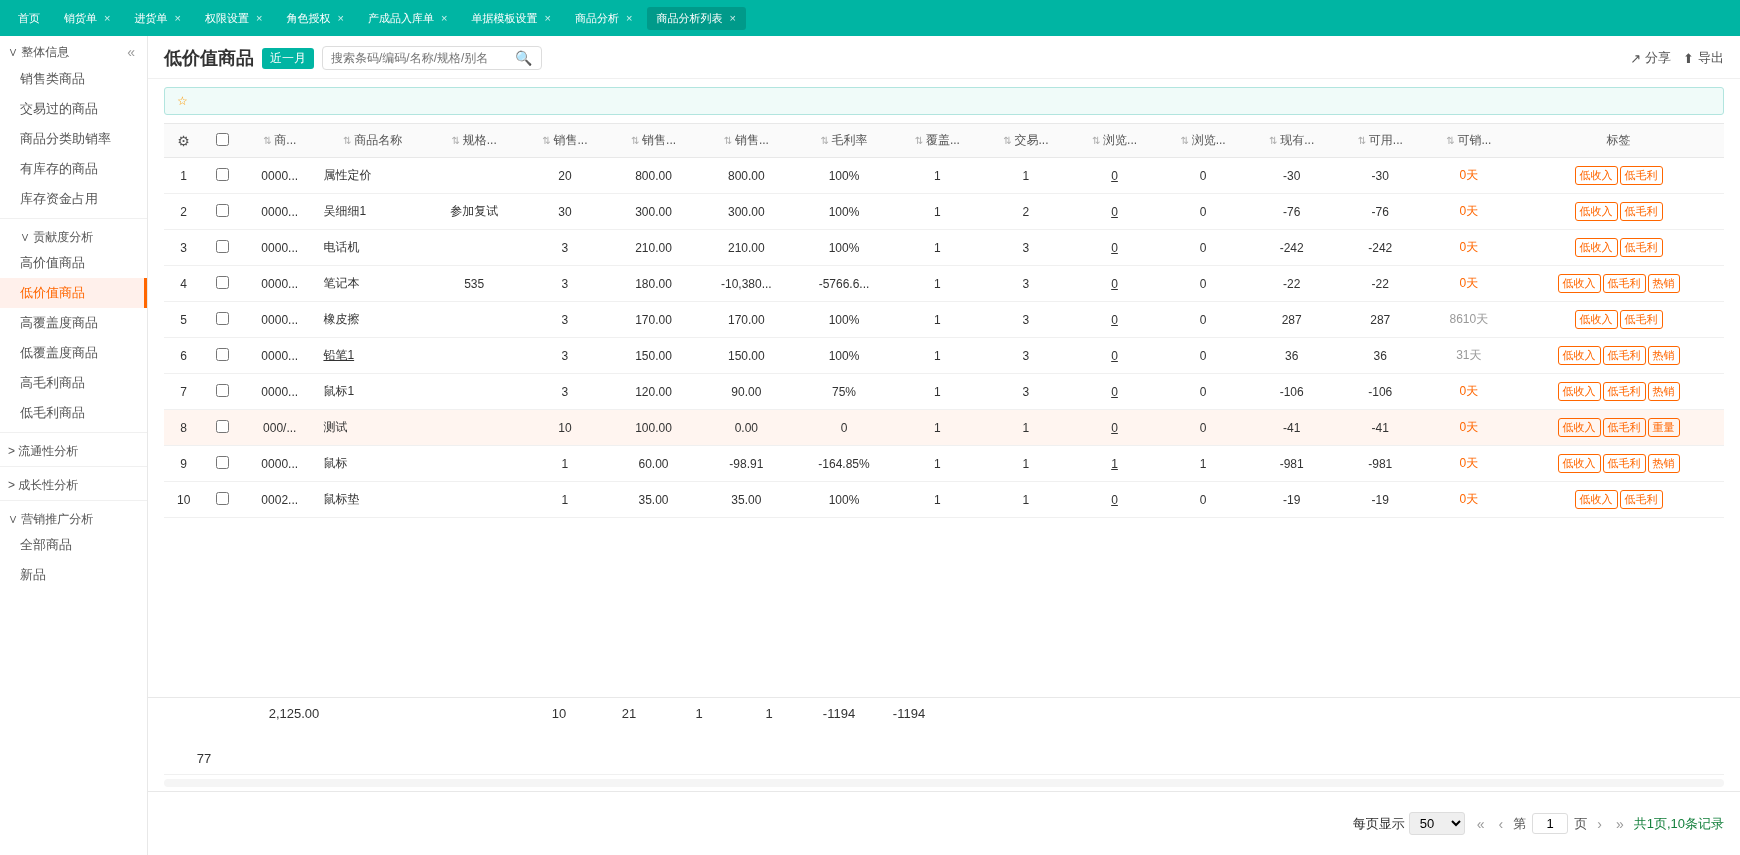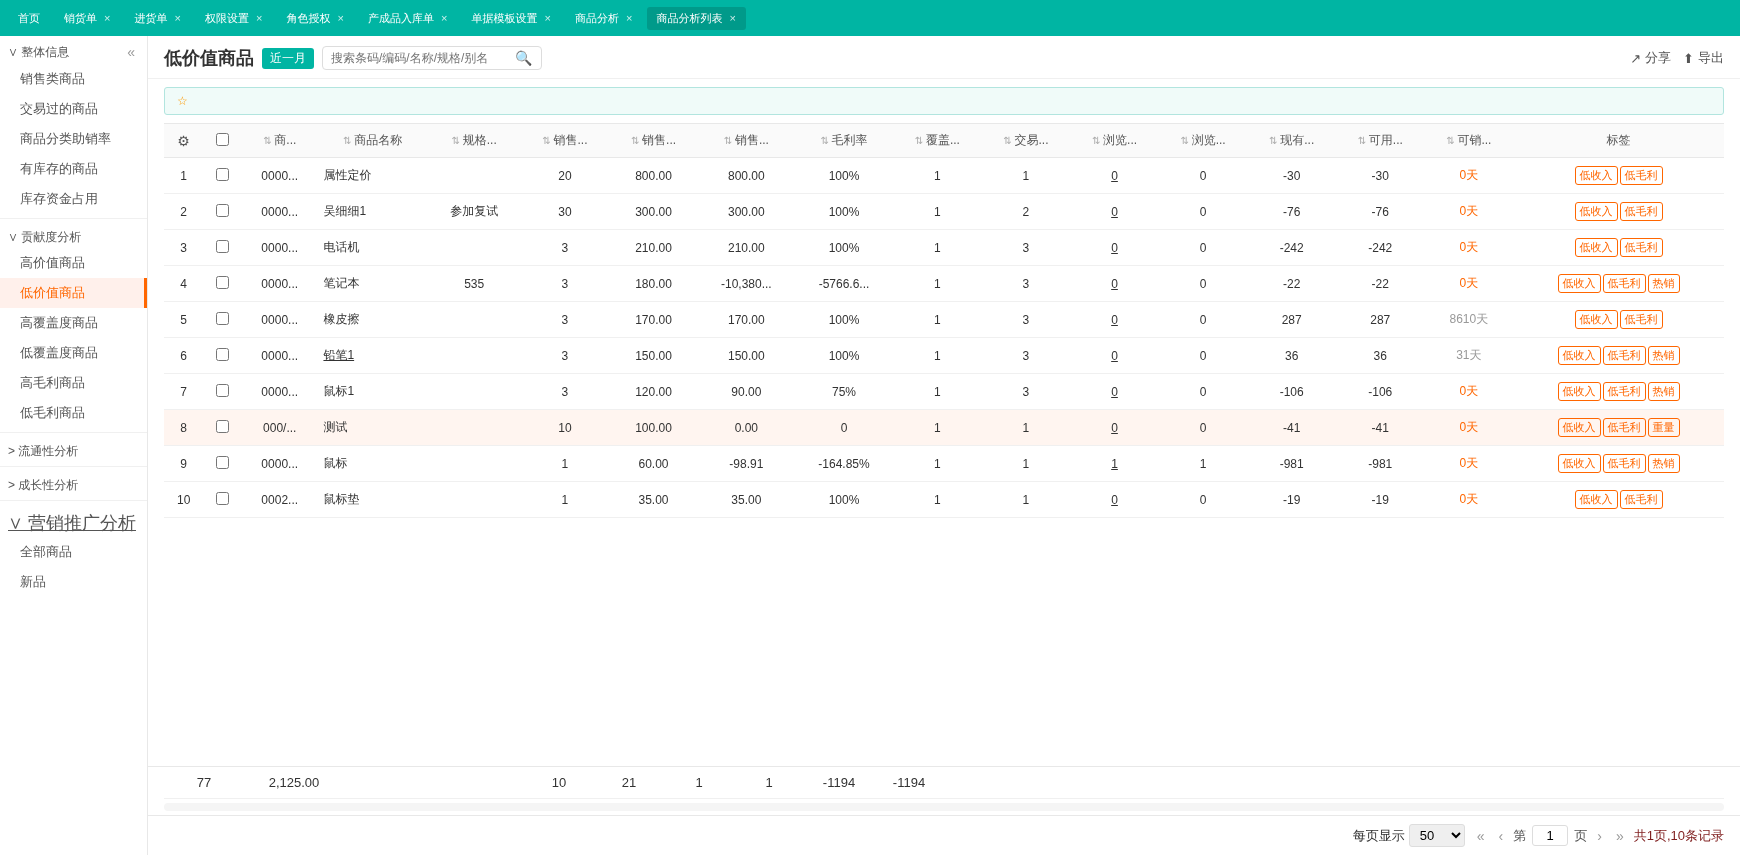--- a/index.html
+++ b/index.html
@@ -177,21 +177,21 @@
     .footer-bar {
       background: #fff;
       border-top: 1px solid #e8e8e8;
       padding: 0 16px;
     }
 
     
     .pagination-bar {
       background: #fff;
       border-top: 1px solid #e8e8e8;
-      padding: 8px 16px;
+      padding: 20px 16px;
       display: flex;
       align-items: center;
       justify-content: flex-end;
       gap: 8px;
       font-size: 13px;
     }
     .page-size-select {
       display: flex;
       align-items: center;
       gap: 4px;
@@ -216,21 +216,21 @@
       padding: 2px 4px;
     }
     .page-input {
       border: 1px solid #ddd;
       border-radius: 3px;
       padding: 2px 6px;
       width: 36px;
       text-align: center;
       font-size: 13px;
     }
-    .page-info { color: #7f1d1d; }
+    .page-info { color: #15803d; }
 
     
     ::-webkit-scrollbar { width: 6px; height: 6px; }
     ::-webkit-scrollbar-track { background: #f1f1f1; }
     ::-webkit-scrollbar-thumb { background: #ccc; border-radius: 3px; }
 
     
     .settings-icon { font-size: 14px; cursor: pointer; color: #555; }
     .checkbox { cursor: pointer; }
 
@@ -264,40 +264,40 @@
     <div style="display:flex; align-items:center; justify-content:space-between; padding:6px 8px 2px;">
       <span style="font-size:12px; color:#555;">∨ 整体信息</span>
       <button class="sidebar-collapse-btn">«</button>
     </div>
     <div class="sidebar-item">销售类商品</div>
     <div class="sidebar-item">交易过的商品</div>
     <div class="sidebar-item">商品分类助销率</div>
     <div class="sidebar-item">有库存的商品</div>
     <div class="sidebar-item">库存资金占用</div>
     <div class="sidebar-divider"></div>
-    <div style="padding:6px 8px 2px;">
+    <div style="padding:6px 20px 2px;">
       <span style="font-size:12px; color:#555;">∨ 贡献度分析</span>
     </div>
     <div class="sidebar-item">高价值商品</div>
     <div class="sidebar-item active">低价值商品</div>
     <div class="sidebar-item">高覆盖度商品</div>
     <div class="sidebar-item">低覆盖度商品</div>
     <div class="sidebar-item">高毛利商品</div>
     <div class="sidebar-item">低毛利商品</div>
     <div class="sidebar-divider"></div>
     <div style="padding:6px 8px 2px;">
       <span style="font-size:12px; color:#555; cursor:pointer;">&gt; 流通性分析</span>
     </div>
     <div class="sidebar-divider"></div>
     <div style="padding:6px 8px 2px;">
       <span style="font-size:12px; color:#555; cursor:pointer;">&gt; 成长性分析</span>
     </div>
     <div class="sidebar-divider"></div>
     <div style="padding:6px 8px 2px;">
-      <span style="font-size:18px; color:#555;text-decoration:underline;">∨ 营销推广分析</span>
+      <span style="font-size:12px; color:#555;">∨ 营销推广分析</span>
     </div>
     <div class="sidebar-item">全部商品</div>
     <div class="sidebar-item">新品</div>
   </div>
 
   <div class="content-area">
 
     <div class="content-header">
       <span class="page-title">低价值商品</span>
       <span class="time-badge">近一月</span>
@@ -535,21 +535,21 @@
       <td><span class="days-red">0天</span></td>
       <td><span class="tag-badge tag-low-income">低收入</span><span class="tag-badge tag-low-margin">低毛利</span></td>
     </tr>
           </tbody>
       </table>
     </div>
 
     <div class="footer-bar">
       <div style="display:flex; align-items:center; padding:8px 0; border-bottom:1px solid #f0f0f0;">
         <div style="flex:1; display:flex;">
-          <div style="width:80px; text-align:center;">77</div>
+          <div style="width:80px; text-align:center;margin-top:45px;">77</div>
           <div style="width:100px; text-align:center;">2,125.00</div>
           <div style="width:100px; text-align:center;"></div>
           <div style="width:80px; text-align:center;"></div>
           <div style="width:70px; text-align:center;">10</div>
           <div style="width:70px; text-align:center;">21</div>
           <div style="width:70px; text-align:center;">1</div>
           <div style="width:70px; text-align:center;">1</div>
           <div style="width:70px; text-align:center;">-1194</div>
           <div style="width:70px; text-align:center;">-1194</div>
         </div>

